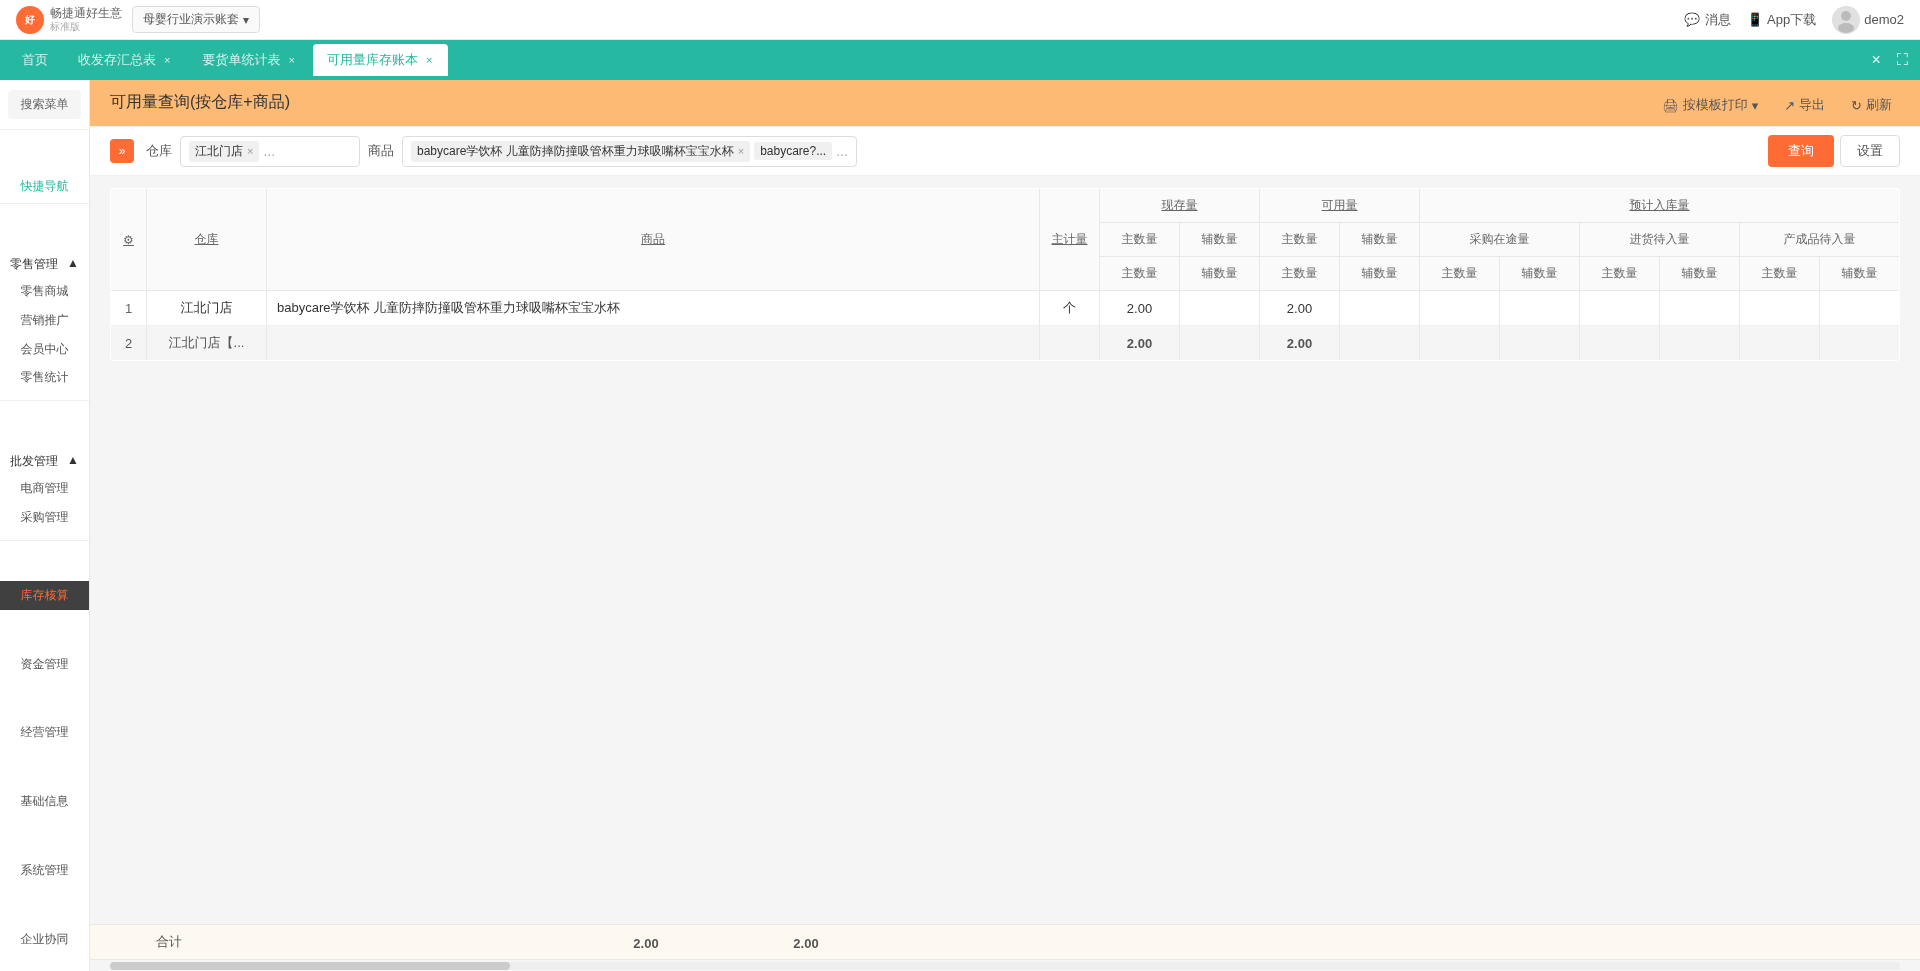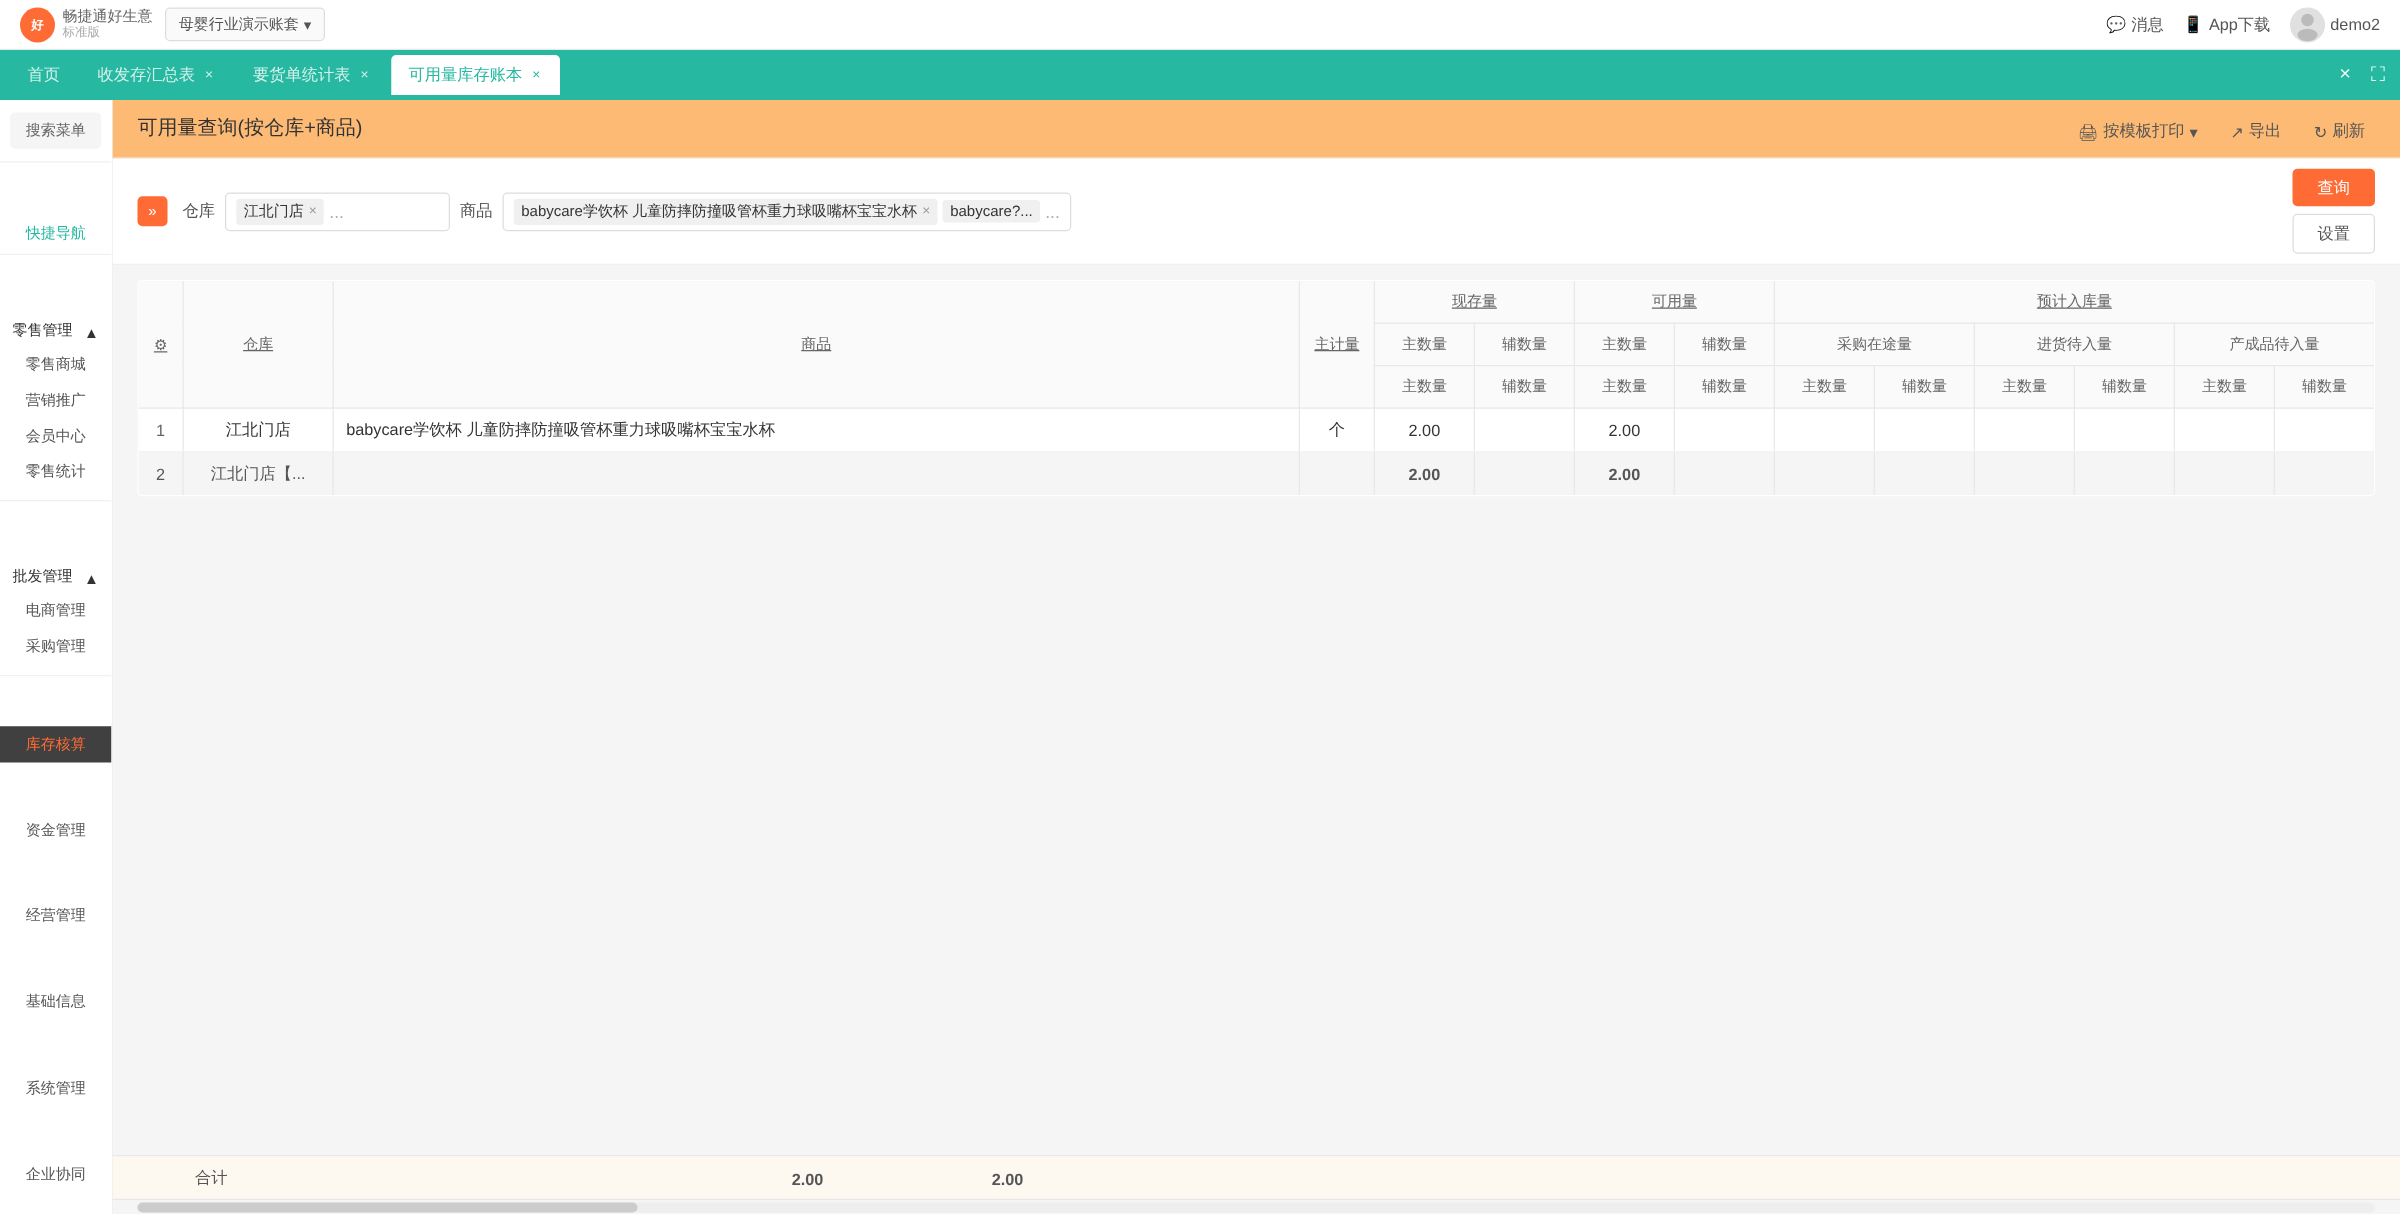--- a/index.html
+++ b/index.html
@@ -26,21 +26,21 @@
 
     
     .main-layout { display: flex; flex: 1; overflow: hidden; }
 
     
     .sidebar { width: 90px; background: #fff; border-right: 1px solid #e8e8e8; display: flex; flex-direction: column; overflow-y: auto; gap: 40px; }
     .sidebar-search { padding: 10px 8px; border-bottom: 1px solid #f0f0f0; }
     .sidebar-search-btn { width: 100%; padding: 6px 0; background: #f5f5f5; border: none; border-radius: 4px; font-size: 12px; color: #666; cursor: pointer; }
     .sidebar-nav-btn { padding: 8px 0; text-align: center; font-size: 12px; color: #26b8a0; cursor: pointer; border-bottom: 1px solid #f0f0f0; }
     .sidebar-group { padding: 8px 0; border-bottom: 1px solid #f0f0f0; }
-    .sidebar-group-title { display: flex; align-items: flex-end; justify-content: space-between; padding: 4px 10px; font-size: 12px; color: #333; font-weight: 500; cursor: pointer; }
+    .sidebar-group-title { display: flex; align-items: flex-start; justify-content: space-between; padding: 4px 10px; font-size: 12px; color: #333; font-weight: 500; cursor: pointer; }
     .sidebar-item { padding: 6px 10px; font-size: 12px; color: #555; cursor: pointer; text-align: center; line-height: 1.4; }
     .sidebar-item.active { color: #ff6b35; background: #404040; }
 
     
     .content-area { flex: 1; display: flex; flex-direction: column; overflow: hidden; }
 
     
     .page-header { padding: 12px 20px 8px; background: #fdba74; display: flex; justify-content: space-between; border-bottom: 1px solid #f0f0f0; }
     .page-title { font-size: 16px; color: #333; font-weight: 500; }
     .page-actions { display: flex; align-items: center; gap: 10px; }
@@ -48,21 +48,21 @@
 
     
     .filter-bar { padding: 8px 20px; background: #fff; display: flex; align-items: center; gap: 12px; border-bottom: 1px solid #f0f0f0; }
     .filter-expand-btn { width: 24px; height: 24px; background: #ff6b35; border-radius: 4px; display: flex; align-items: center; justify-content: center; color: #fff; cursor: pointer; font-size: 12px; flex-shrink: 0; }
     .filter-group { display: flex; align-items: center; gap: 8px; flex: 1; }
     .filter-label { font-size: 13px; color: #555; white-space: nowrap; }
     .filter-input { display: flex; align-items: center; gap: 4px; min-width: 180px; padding: 4px 8px; border: 1px solid #ddd; border-radius: 4px; background: #fff; font-size: 13px; }
     .filter-tag { display: flex; align-items: center; gap: 4px; background: #f0f0f0; padding: 2px 6px; border-radius: 3px; font-size: 12px; }
     .filter-tag-close { color: #999; cursor: pointer; font-size: 11px; }
     .filter-more { color: #aaa; cursor: pointer; font-size: 14px; }
-    .filter-actions { display: flex; gap: 6px; flex-direction: column; }
+    .filter-actions { display: flex; gap: 6px; }
     .btn-primary { padding: 6px 20px; background: #ff6b35; color: #fff; border: none; border-radius: 4px; font-size: 13px; cursor: pointer; }
     .btn-secondary { padding: 6px 16px; background: #fff; color: #555; border: 1px solid #ddd; border-radius: 4px; font-size: 13px; cursor: pointer; }
 
     
     .table-area { flex: 1; overflow: auto; padding: 12px 20px; background: #f5f5f5; }
     .data-table { width: 100%; border-collapse: collapse; background: #fff; border: 1px solid #e8e8e8; border-radius: 4px; overflow: hidden; }
     .data-table th { background: #fafafa; padding: 8px 10px; font-size: 12px; color: #666; font-weight: 500; border-bottom: 1px solid #e8e8e8; border-right: 1px solid #e8e8e8; text-align: center; white-space: nowrap; }
     .data-table td { padding: 8px 10px; font-size: 13px; color: #333; border-bottom: 1px solid #f0f0f0; border-right: 1px solid #e8e8e8; text-align: center; white-space: nowrap; }
     .data-table td:first-child { color: #666; }
     .data-table .subtotal-row td { background: #f5f5f5; font-weight: 500; color: #555; }

